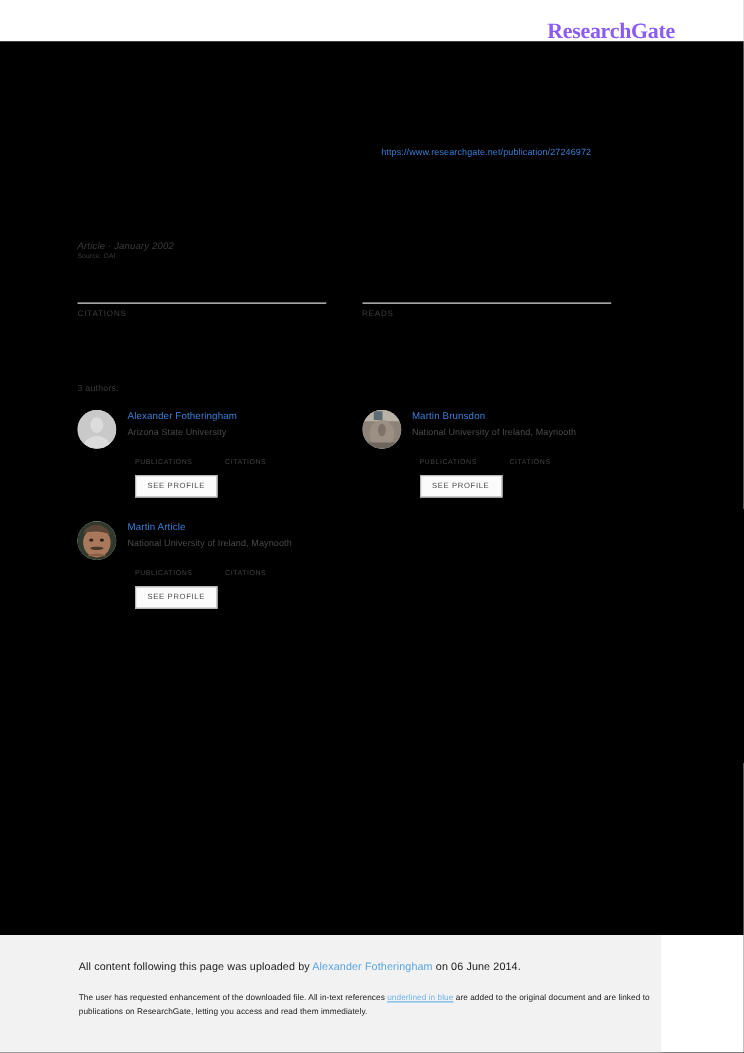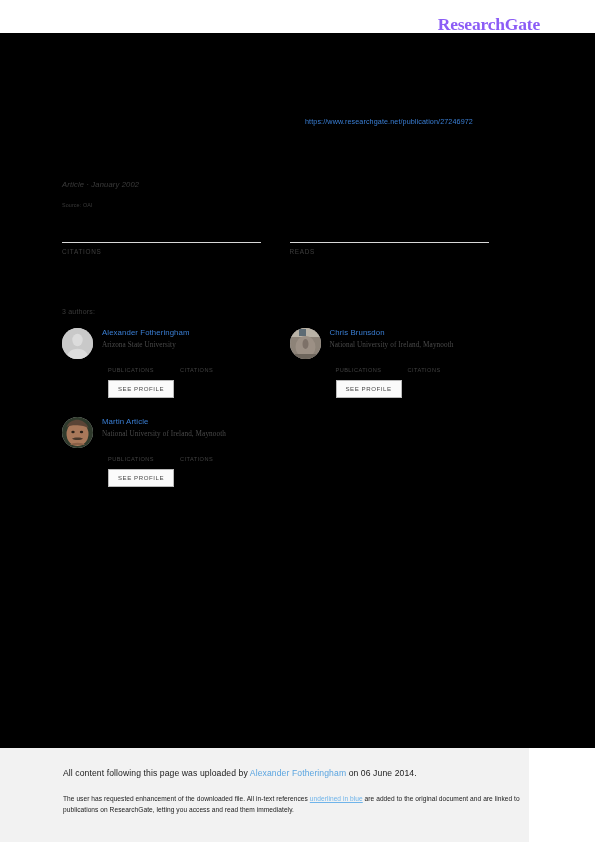--- a/index.html
+++ b/index.html
@@ -67,21 +67,21 @@
     width: 450px;
     font-size: 13px;
     line-height: 1.45;
     color: #000000;
   }
 
   
   .meta-line {
     position: absolute;
     left: 62px;
-    top: 180px;
+    top: 192px;
     font-size: 7.6px;
     color: #3c3c3c;
     letter-spacing: 0.15px;
     white-space: nowrap;
     font-style: italic;
   }
   .meta-source {
     position: absolute;
     left: 62px;
     top: 202px;
@@ -173,21 +173,20 @@
     line-height: 1.25;
     white-space: nowrap;
   }
   .author-affil {
     font-size: 7.2px;
     color: #4a4a4a;
     letter-spacing: 0.1px;
     line-height: 1.3;
     margin-top: 3px;
     white-space: nowrap;
-    font-family: Liberation Serif, serif;
   }
   .author-stats {
     display: flex;
     margin-top: 7px;
     margin-left: 6px;
   }
   .astat {
     margin-right: 26px;
   }
   .astat-num {
@@ -317,21 +316,21 @@
         <svg width="31" height="31" viewBox="0 0 31 31">
           <rect width="31" height="31" fill="#8d8378"></rect>
           <rect x="0" y="0" width="31" height="9" fill="#b9b2a6"></rect>
           <rect x="9" y="1" width="7" height="7" fill="#5d6b74"></rect>
           <ellipse cx="15.5" cy="19" rx="10" ry="11" fill="#9c9085"></ellipse>
           <ellipse cx="15.5" cy="16" rx="3" ry="5" fill="#7d7168"></ellipse>
           <rect x="0" y="26" width="31" height="5" fill="#6e665d"></rect>
         </svg>
       </div>
       <div class="author-info">
-        <div class="author-name">Chris Brunsdon</div>
+        <div class="author-name">Martin Brunsdon</div>
         <div class="author-affil">National University of Ireland, Maynooth</div>
         <div class="author-stats">
           <div class="astat">
             <div class="astat-num"></div>
             <div class="astat-label">PUBLICATIONS</div>
           </div>
           <div class="astat">
             <div class="astat-num"></div>
             <div class="astat-label">CITATIONS</div>
           </div>

